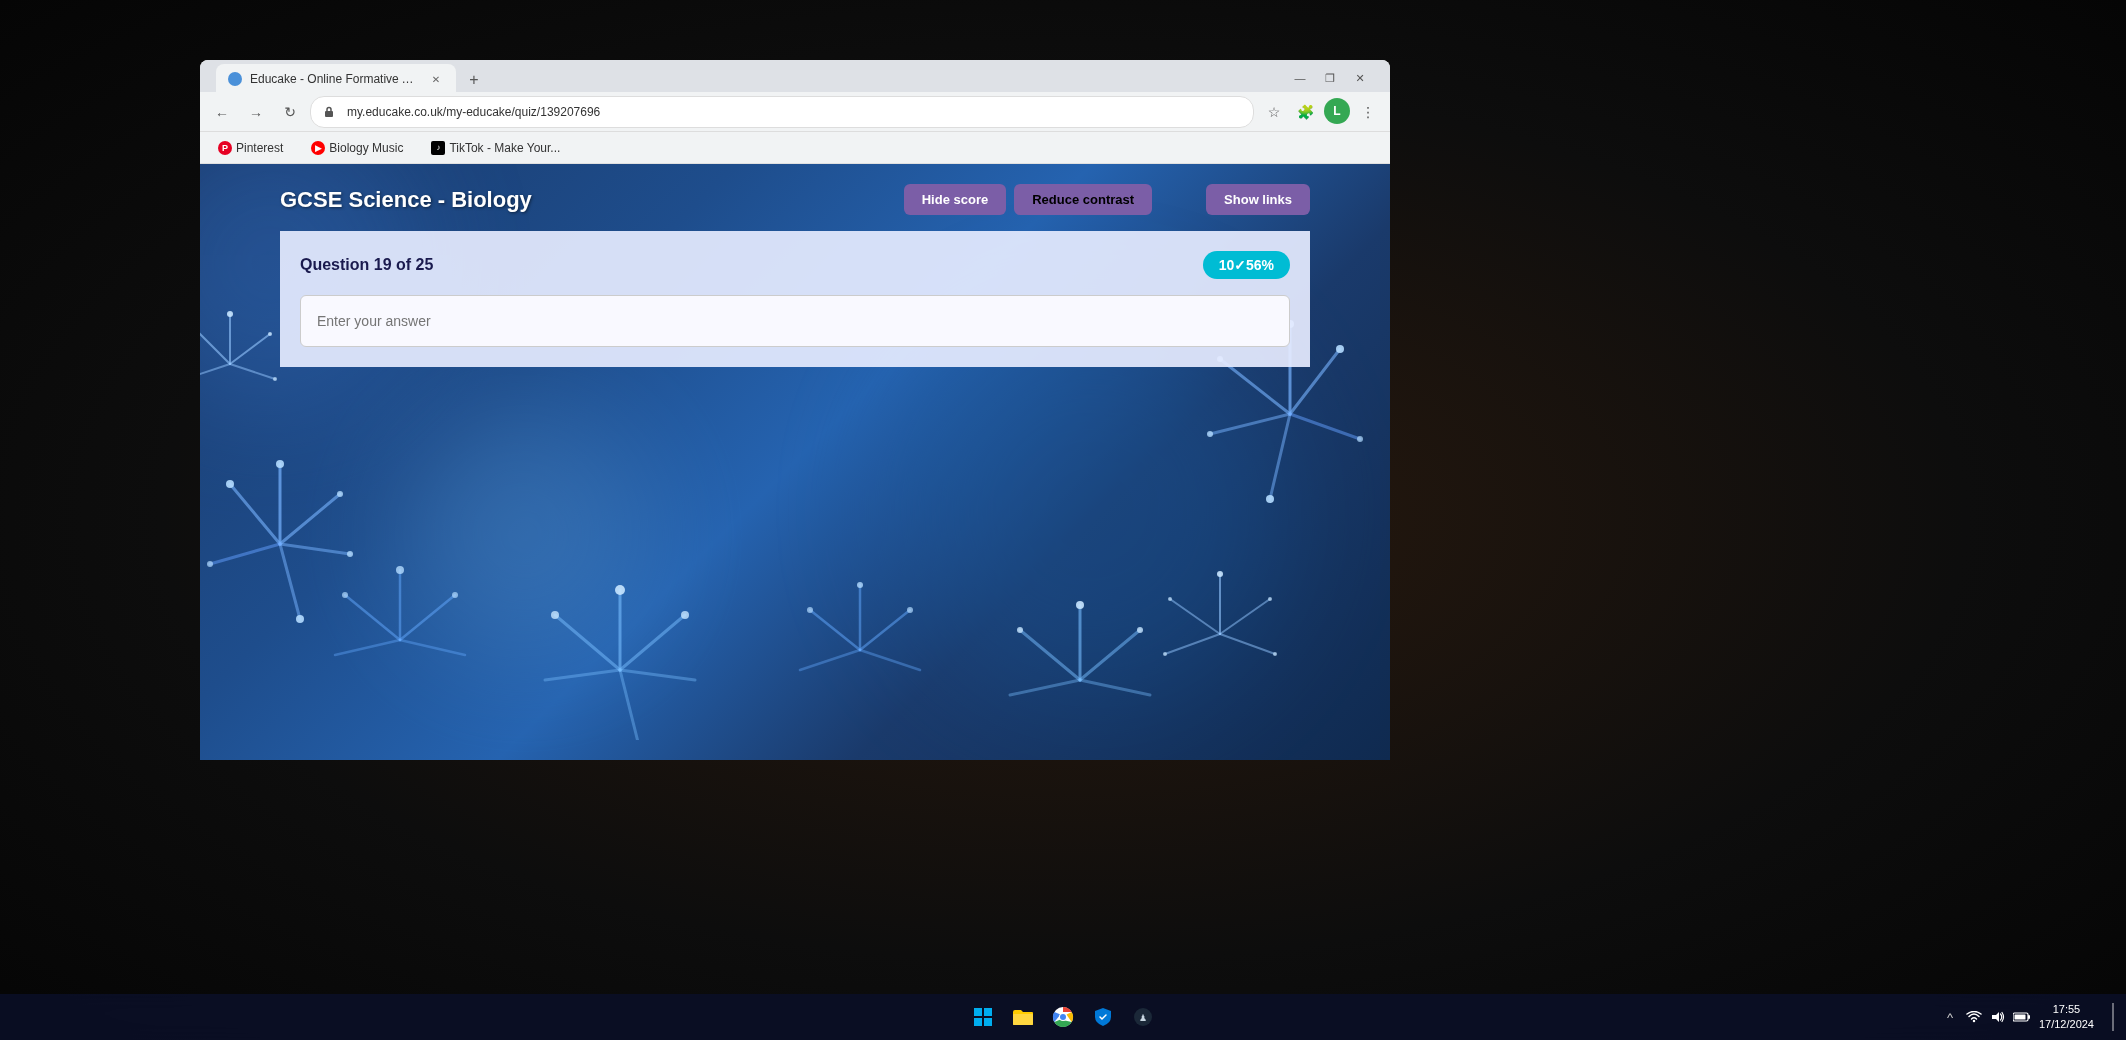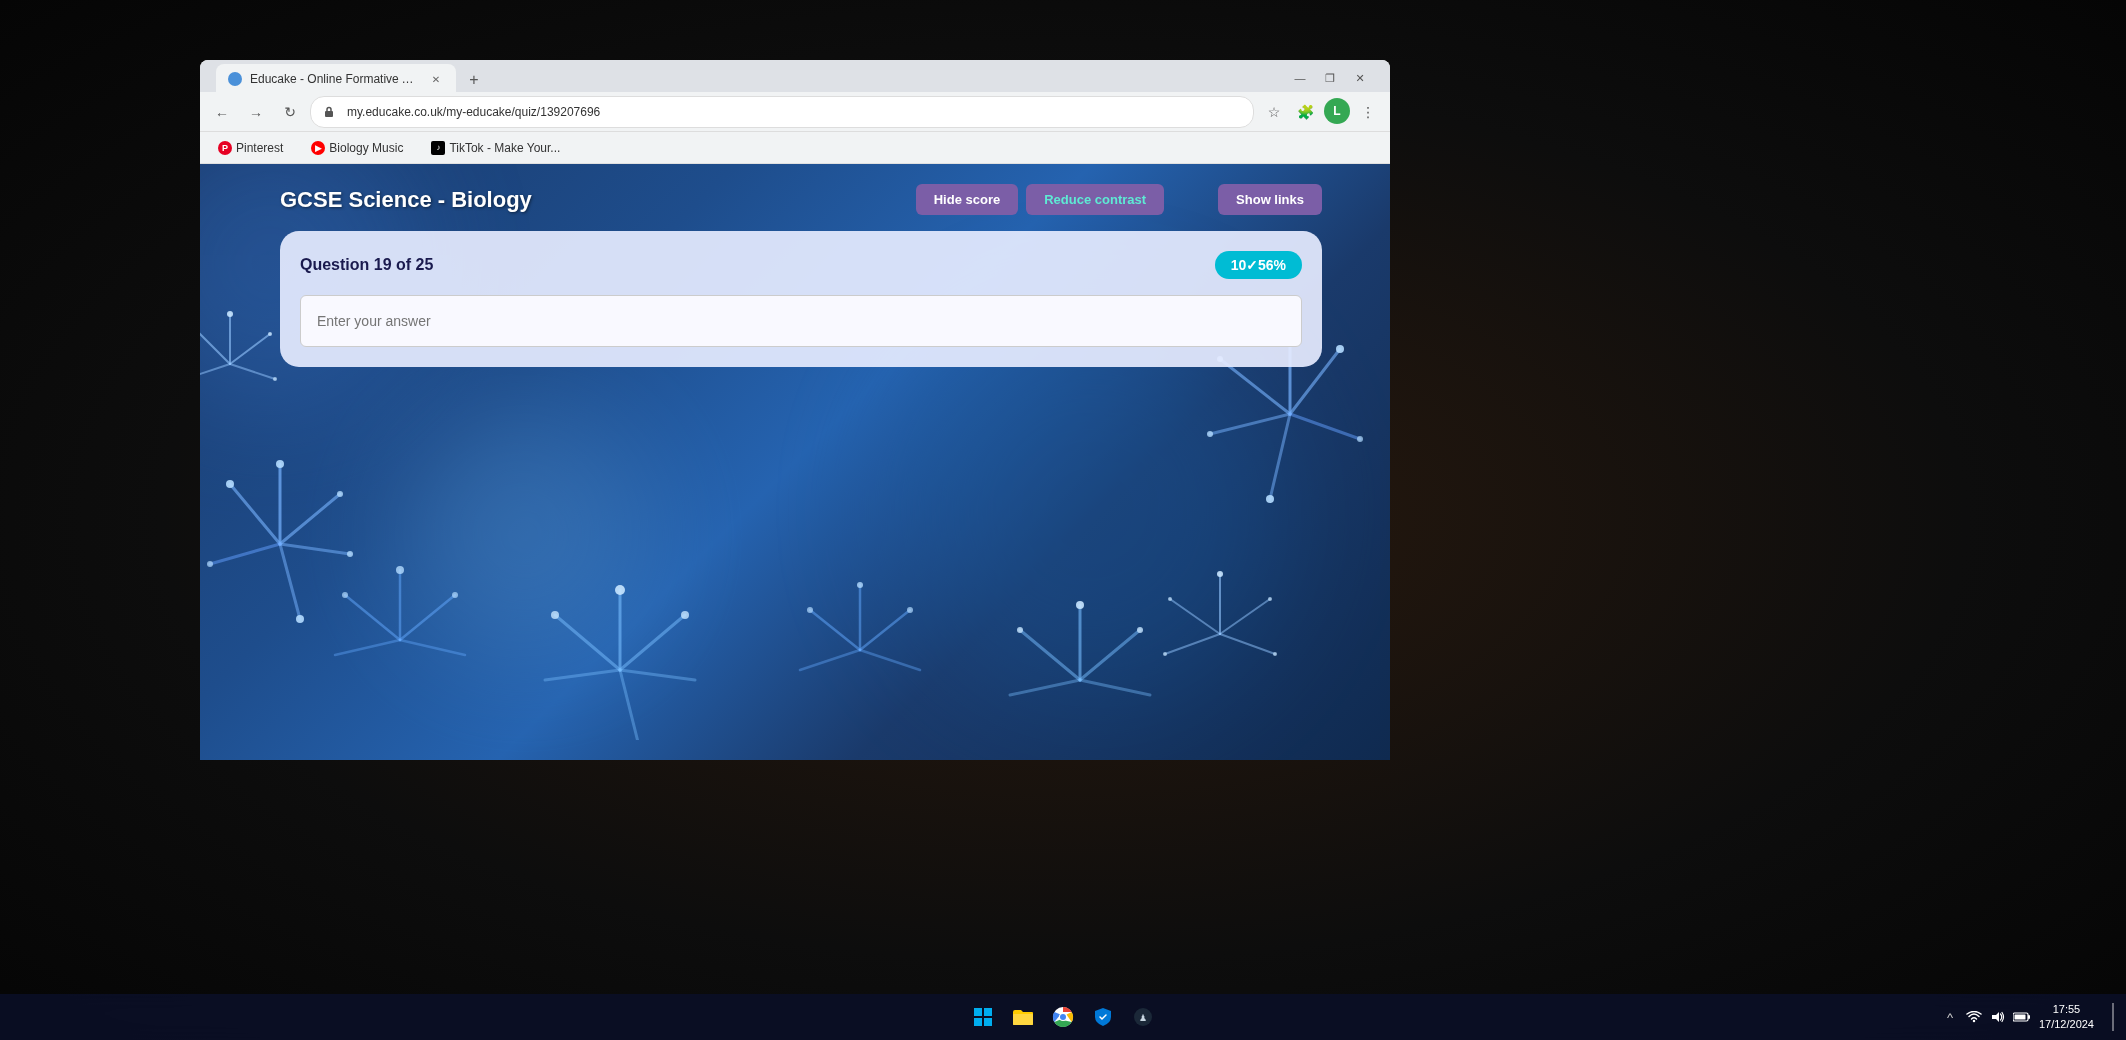--- a/index.html
+++ b/index.html
@@ -234,21 +234,21 @@
       position: absolute;
       inset: 0;
       background: linear-gradient(135deg, #1a3a6b 0%, #1e4d8c 30%, #2563b0 50%, #1a3a6b 70%, #0f2a50 100%);
     }
 
     
     .quiz-container {
       position: absolute;
       top: 20px;
       left: 80px;
-      right: 68px;
+      right: 80px;
     }
 
     
     .quiz-header {
       display: flex;
       align-items: center;
       justify-content: space-between;
       margin-bottom: 16px;
     }
 
@@ -273,33 +273,33 @@
       cursor: pointer;
     }
 
     .btn-hide-score {
       background: #7b5ea7;
       color: white;
     }
 
     .btn-reduce-contrast {
       background: #7b5ea7;
-      color: #5eead4;
+      color: #000000;
     }
 
     .btn-show-links {
       background: #7b5ea7;
       color: white;
       margin-left: 46px;
     }
 
     
     .question-card {
       background: rgba(230, 235, 255, 0.92);
-      border-radius: 19px;
+      border-radius: 0;
       padding: 20px;
       margin-bottom: 16px;
     }
 
     .question-header {
       display: flex;
       align-items: center;
       justify-content: space-between;
       margin-bottom: 16px;
     }

